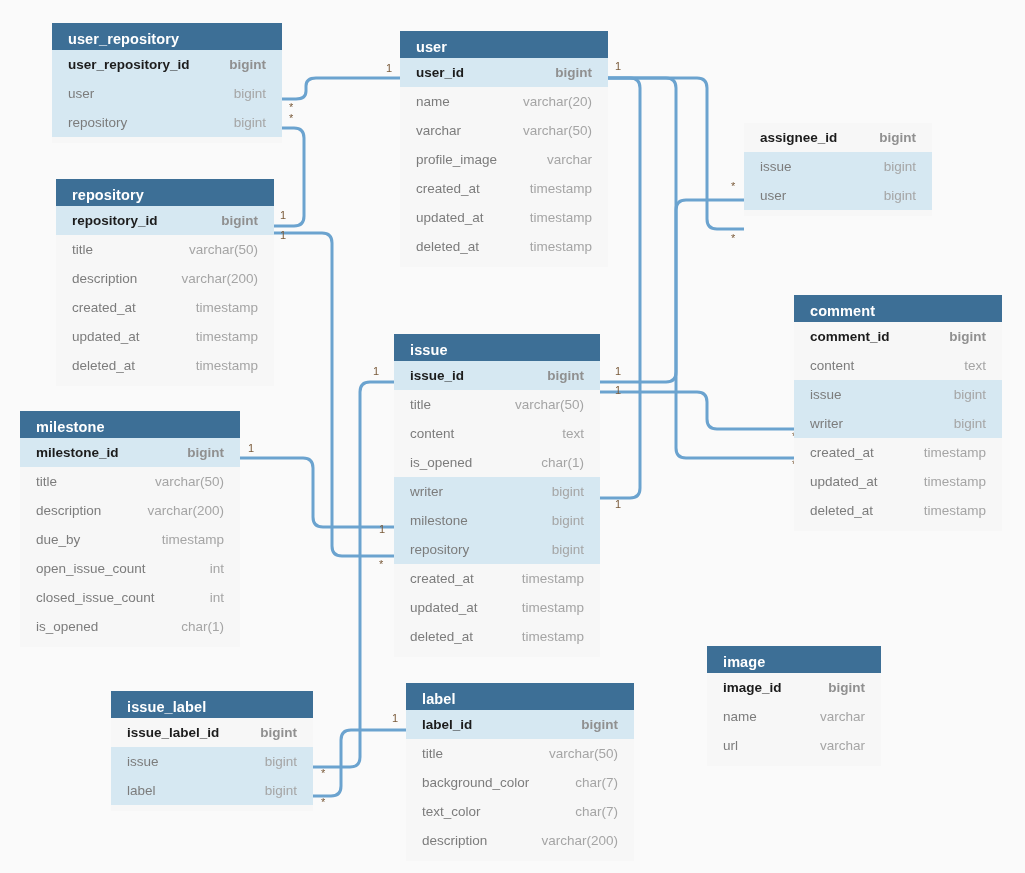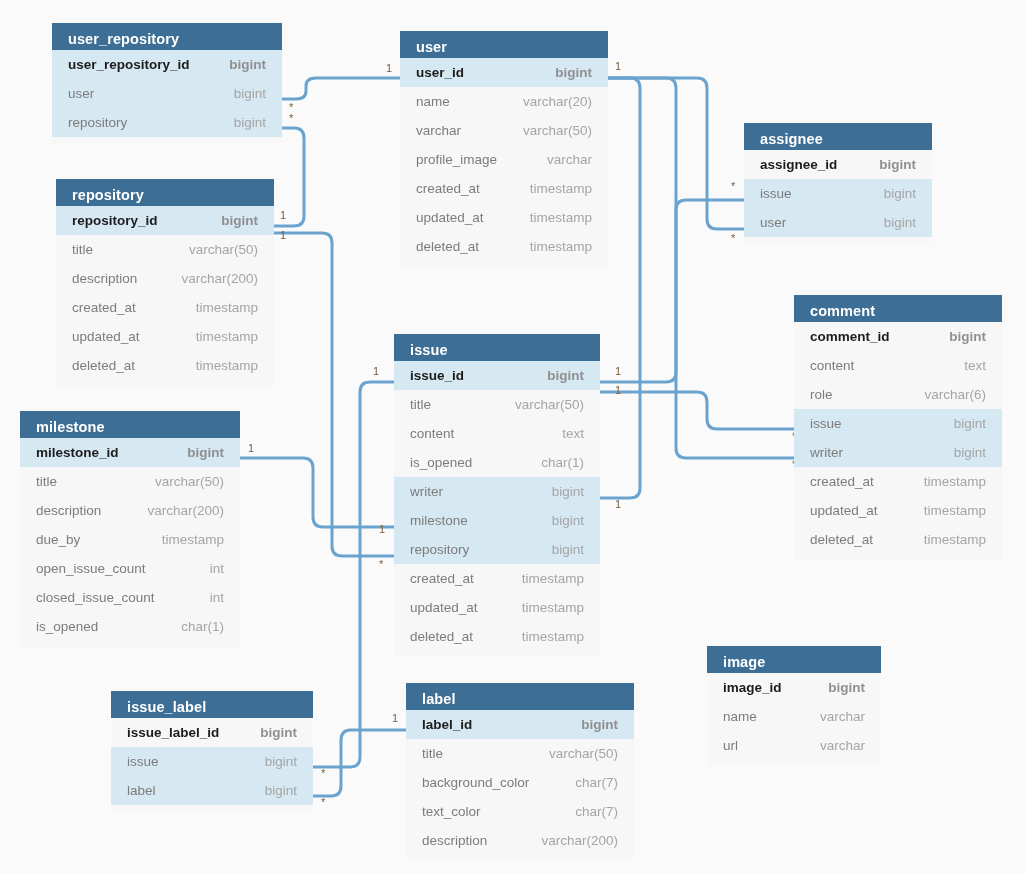--- a/index.html
+++ b/index.html
@@ -175,21 +175,20 @@
             <span class="rname">updated_at</span>
             <span class="rtype">timestamp</span>
           </div>
           <div class="row">
             <span class="rname">deleted_at</span>
             <span class="rtype">timestamp</span>
           </div>
         </div>
       </div>
       <div class="table" style="left: 744px; top: 123px; width: 188px;">
-        <div class="table-header">assignee</div>
         <div class="rows">
           <div class="row pk">
             <span class="rname">assignee_id</span>
             <span class="rtype">bigint</span>
           </div>
           <div class="row hl">
             <span class="rname">issue</span>
             <span class="rtype">bigint</span>
           </div>
           <div class="row hl">
@@ -231,24 +230,20 @@
         <div class="table-header">comment</div>
         <div class="rows">
           <div class="row pk">
             <span class="rname">comment_id</span>
             <span class="rtype">bigint</span>
           </div>
           <div class="row">
             <span class="rname">content</span>
             <span class="rtype">text</span>
           </div>
-          <div class="row">
-            <span class="rname">role</span>
-            <span class="rtype">varchar(6)</span>
-          </div>
           <div class="row hl">
             <span class="rname">issue</span>
             <span class="rtype">bigint</span>
           </div>
           <div class="row hl">
             <span class="rname">writer</span>
             <span class="rtype">bigint</span>
           </div>
           <div class="row">
             <span class="rname">created_at</span>

